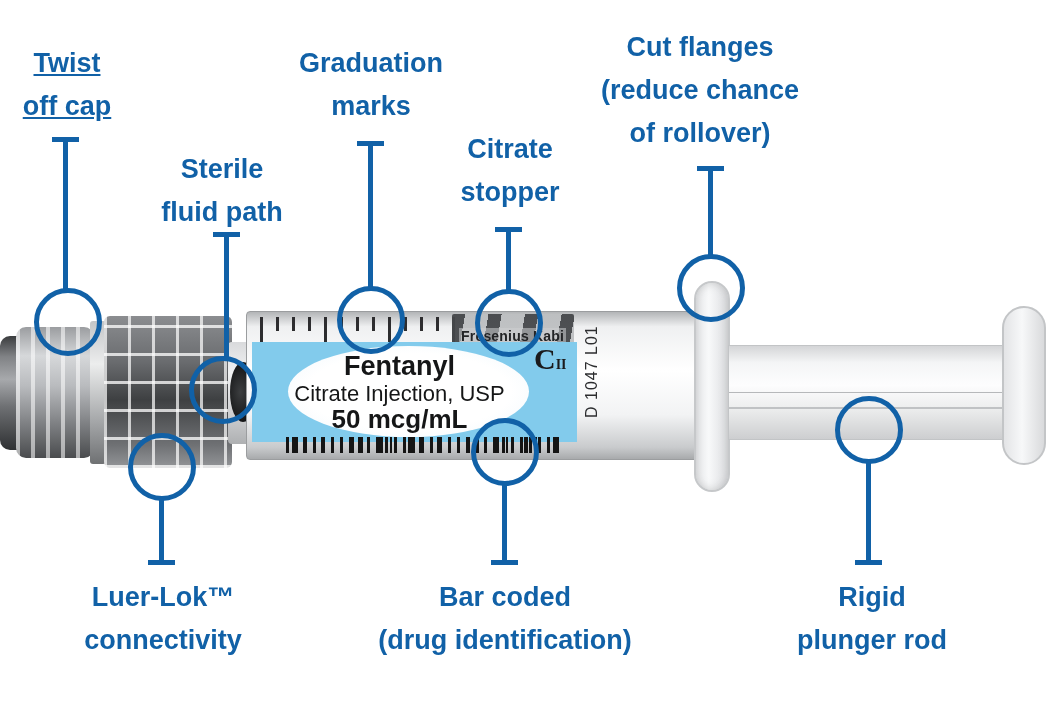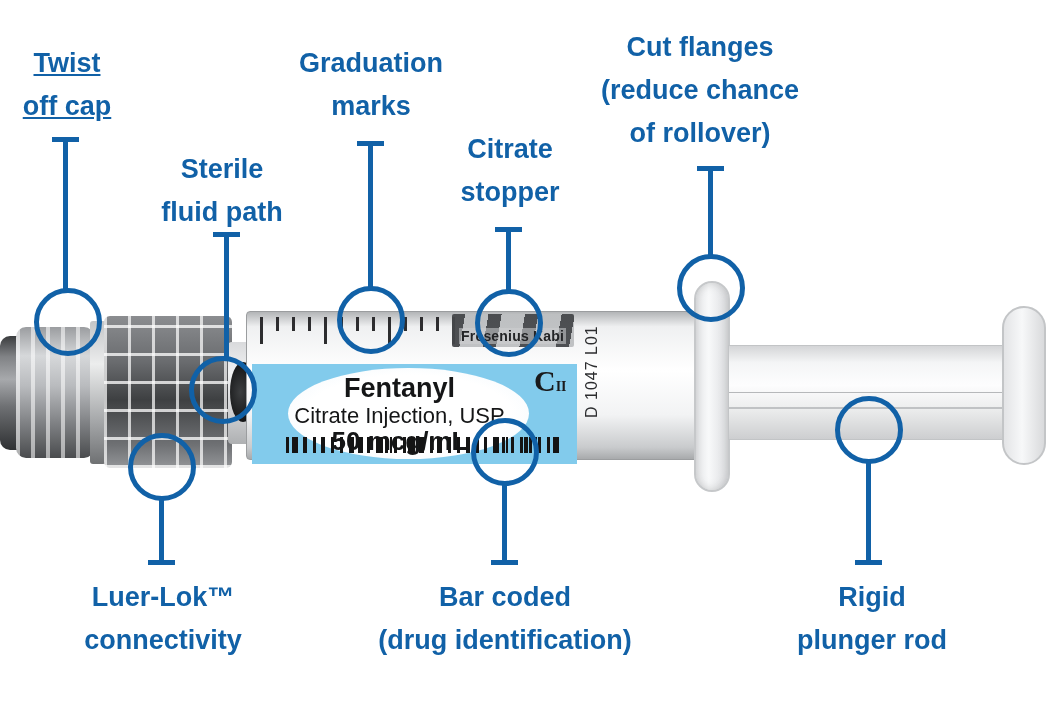--- a/index.html
+++ b/index.html
@@ -29,21 +29,21 @@
   .barrel   { left:246px; top:311px; width:458px; height:149px; border:1px solid #9b9d9f; border-radius:4px;
               background:linear-gradient(180deg,#b3b5b7 0%,#eff0f1 10%,#ffffff 40%,#f2f3f4 70%,#c9cbcd 92%,#a8aaac 100%); }
   .ticks-minor { left:260px; top:317px; width:198px; height:14px;
               background:repeating-linear-gradient(90deg,#2d2d2f 0 3px, transparent 3px 16px); }
   .ticks-major { left:260px; top:317px; width:198px; height:27px;
               background:repeating-linear-gradient(90deg,#2d2d2f 0 3px, transparent 3px 64px); }
   .stopper-bands { left:452px; top:314px; width:122px; height:33px; border-radius:2px; opacity:.95;
               background:repeating-linear-gradient(100deg,#45474a 0 13px,#bdbfc1 13px 36px); }
   .brand    { left:459px; top:328px; font-size:14px; font-weight:bold; color:#232426;
               background:rgba(205,207,209,.55); padding:0 2px; letter-spacing:.2px; white-space:nowrap; }
-  .label    { left:252px; top:364px; width:325px; height:100px; background:var(--label-blue); }
+  .label    { left:252px; top:342px; width:325px; height:100px; background:var(--label-blue); }
   .oval     { left:36px; top:4px; right:48px; bottom:5px; border-radius:50%;
               background:radial-gradient(ellipse at center,#ffffff 60%,#eef6fb 100%); }
   .label-text { left:10px; right:40px; top:0; bottom:0; display:flex; flex-direction:column;
               align-items:center; justify-content:center; color:#151617; text-align:center; white-space:nowrap; }
   .label-text > div { position:static; }
   .drug-name { font-size:27px; font-weight:bold; line-height:29px; }
   .drug-form { font-size:22px; font-weight:normal; line-height:26px; }
   .strength  { font-size:26px; font-weight:bold; line-height:25px; }
   .cii      { left:282px; top:2px; font-family:"Liberation Serif", serif; font-weight:bold;
               font-size:14px; color:#1a1b1c; line-height:30px; }

